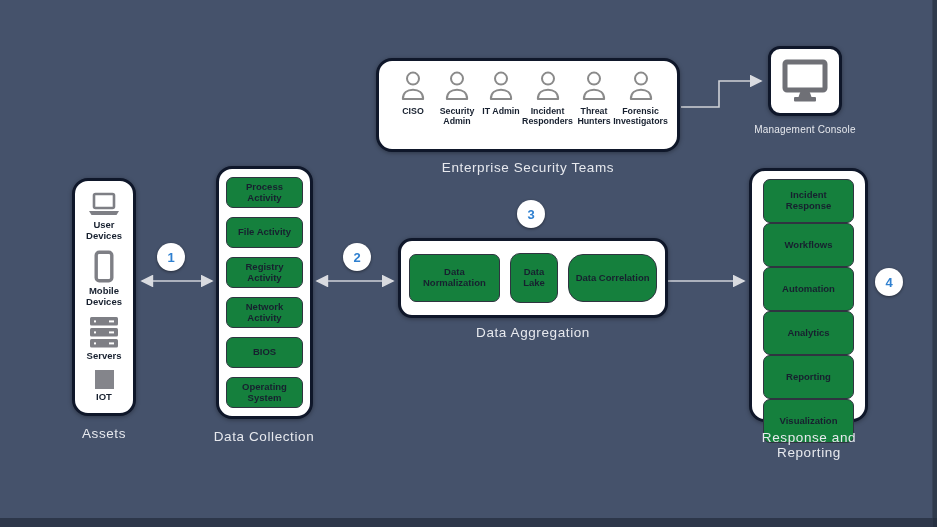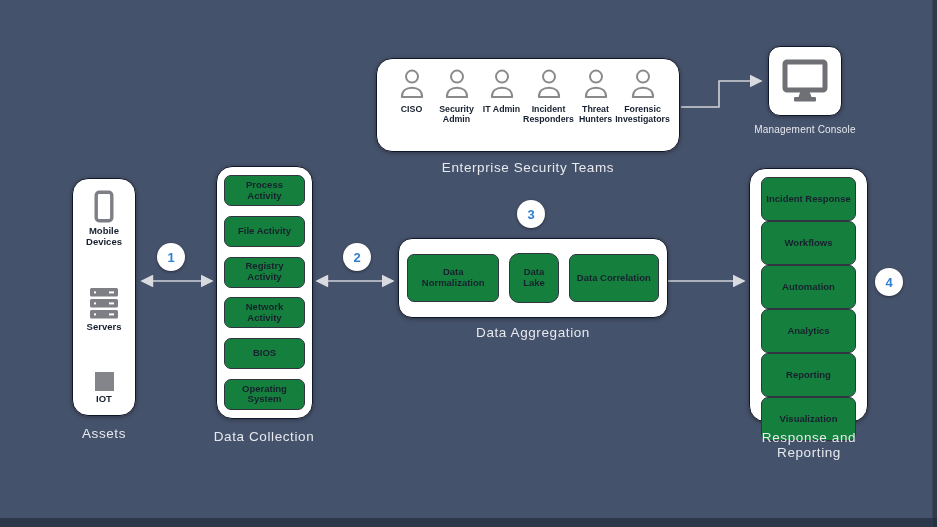--- a/index.html
+++ b/index.html
@@ -3,21 +3,21 @@
 <meta charset="utf-8">
 <style>
   html,body{margin:0;padding:0;background:#2b3446;}
   #canvas{
     position:relative;width:937px;height:527px;overflow:hidden;
     background:#45526B;
     font-family:"Liberation Sans","DejaVu Sans",sans-serif;
     box-shadow:inset -5px -9px 0 rgba(0,0,0,0.16);
   }
   .panel{
-    position:absolute;background:#ffffff;border:1px solid #0f172a;
+    position:absolute;background:#ffffff;border:3px solid #0f172a;
     border-radius:16px;box-shadow:0 1px 4px rgba(0,0,0,0.35);
     box-sizing:border-box;
   }
   .group-label{
     position:absolute;color:#e7e9ee;font-size:13.5px;letter-spacing:0.6px;
     text-align:center;
   }
   .mini-box{
     background:#15803d;border:1.2px solid #2f3440;border-radius:7px;
     display:flex;align-items:center;justify-content:center;text-align:center;
@@ -141,20 +141,27 @@
     <svg width="48" height="44" viewBox="0 0 48 44">
       <rect x="4" y="3" width="40" height="28" rx="2" fill="none" stroke="#6f7076" stroke-width="5"></rect>
       <polygon points="20,31 28,31 30.5,38 17.5,38" fill="#6f7076"></polygon>
       <rect x="13" y="38" width="22" height="4.5" rx="1" fill="#6f7076"></rect>
     </svg>
   </div>
   <div class="group-label" style="left:728px;top:124px;width:154px;font-size:10px;letter-spacing:0.2px;">Management Console</div>
 
   <div class="panel" id="assets-box">
     <div class="asset">
+      <svg width="36" height="25" viewBox="0 0 36 25">
+        <rect x="8" y="2" width="20" height="14" rx="1.5" fill="none" stroke="#7e7f85" stroke-width="2.6"></rect>
+        <path d="M3 19 h30 l-2.5 4 h-25 z" fill="#7e7f85"></path>
+      </svg>
+      <div class="a-label">User Devices</div>
+    </div>
+    <div class="asset">
       <svg width="20" height="33" viewBox="0 0 20 33">
         <rect x="2.2" y="2.2" width="15.6" height="28.6" rx="3" fill="none" stroke="#7e7f85" stroke-width="3.4"></rect>
       </svg>
       <div class="a-label">Mobile Devices</div>
     </div>
     <div class="asset">
       <svg width="28" height="31" viewBox="0 0 28 31">
         <rect x="0" y="0" width="28" height="8.5" rx="1.5" fill="#7e7f85"></rect>
         <rect x="0" y="11" width="28" height="8.5" rx="1.5" fill="#7e7f85"></rect>
         <rect x="0" y="22" width="28" height="8.5" rx="1.5" fill="#7e7f85"></rect>
@@ -182,21 +189,21 @@
     <div class="mini-box">Registry Activity</div>
     <div class="mini-box">Network Activity</div>
     <div class="mini-box">BIOS</div>
     <div class="mini-box">Operating System</div>
   </div>
   <div class="group-label" style="left:194px;top:429px;width:140px;">Data Collection</div>
 
   <div class="panel" id="agg-box">
     <div class="mini-box" style="width:94px;">Data Normalization</div>
     <div class="mini-box" style="width:50px;height:50px;border-radius:10px;text-align:center;">Data Lake</div>
-    <div class="mini-box" style="width:92px;">Data Correlation</div>
+    <div class="mini-box" style="width:92px;border-radius:15px;">Data Correlation</div>
   </div>
   <div class="group-label" style="left:398px;top:325px;width:270px;">Data Aggregation</div>
 
   <div class="panel" id="resp-box">
     <div class="mini-box">Incident Response</div>
     <div class="mini-box">Workflows</div>
     <div class="mini-box">Automation</div>
     <div class="mini-box">Analytics</div>
     <div class="mini-box">Reporting</div>
     <div class="mini-box">Visualization</div>

